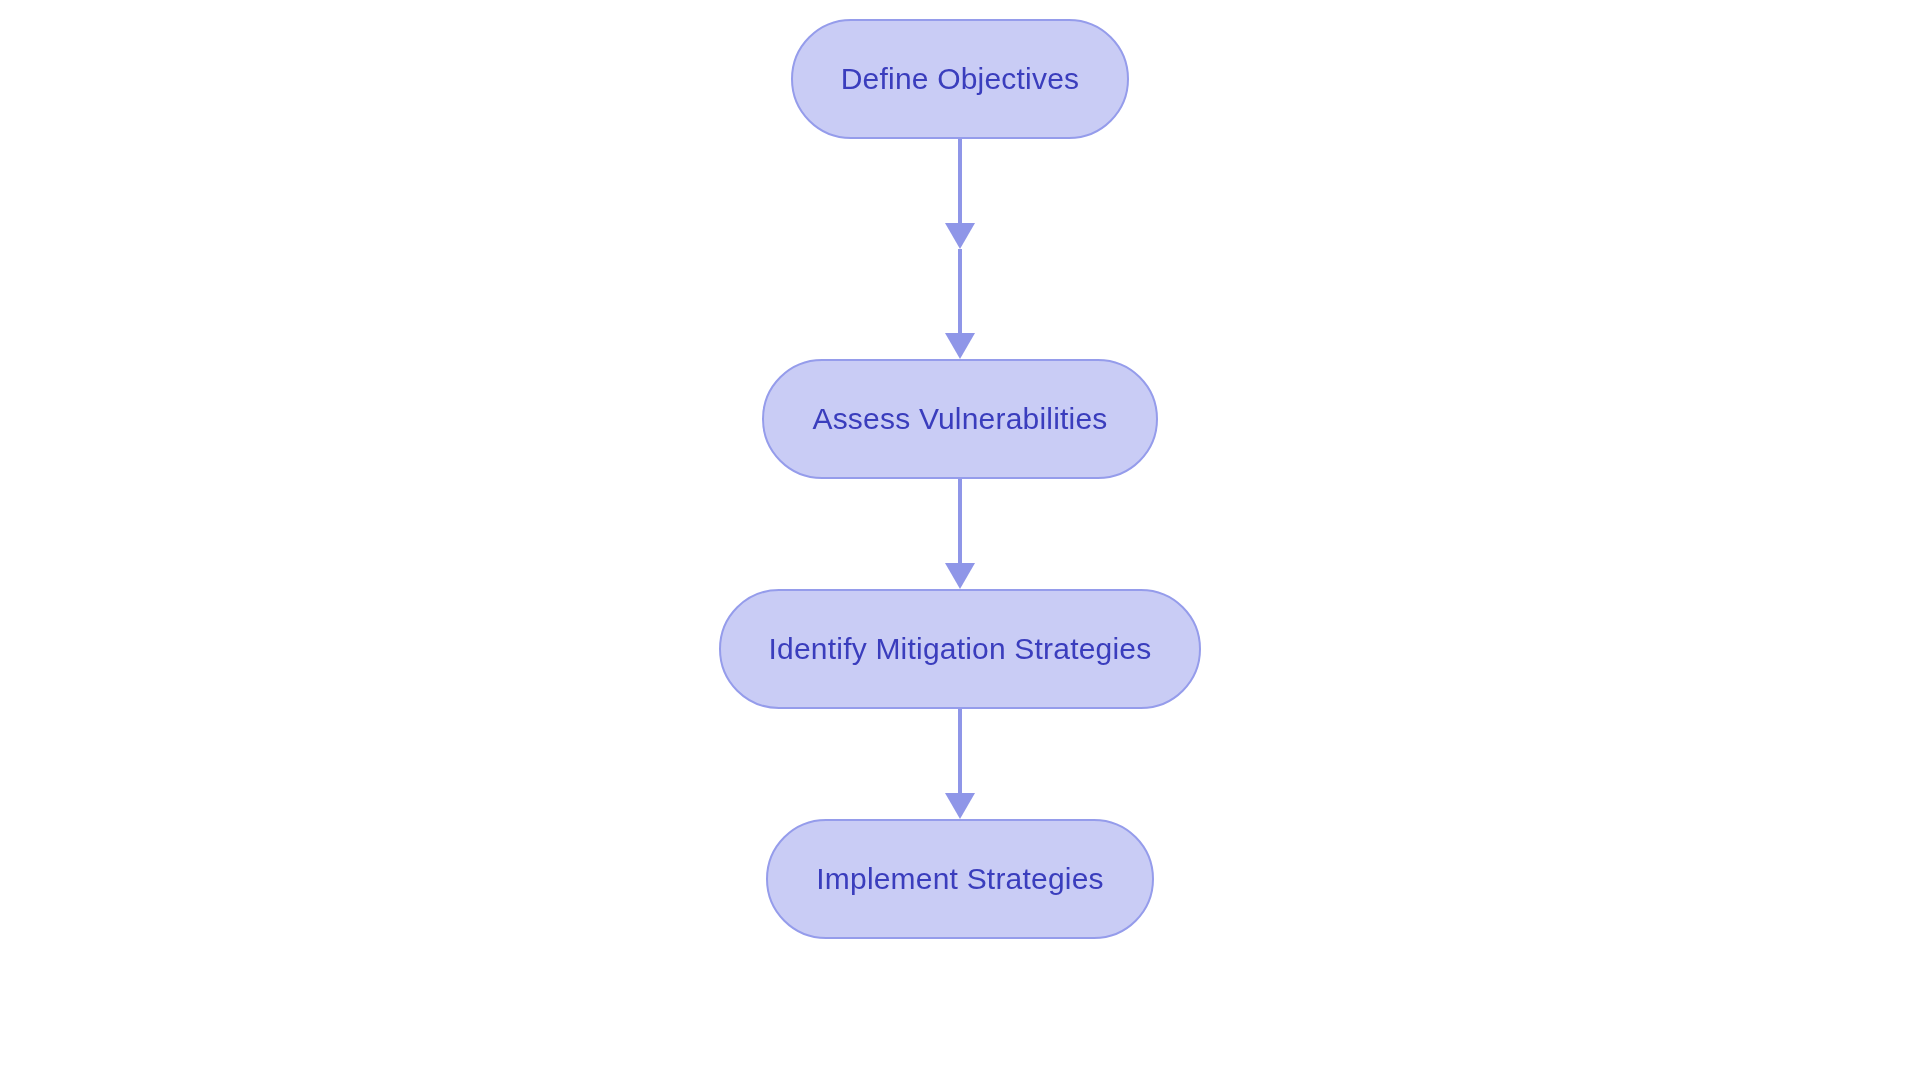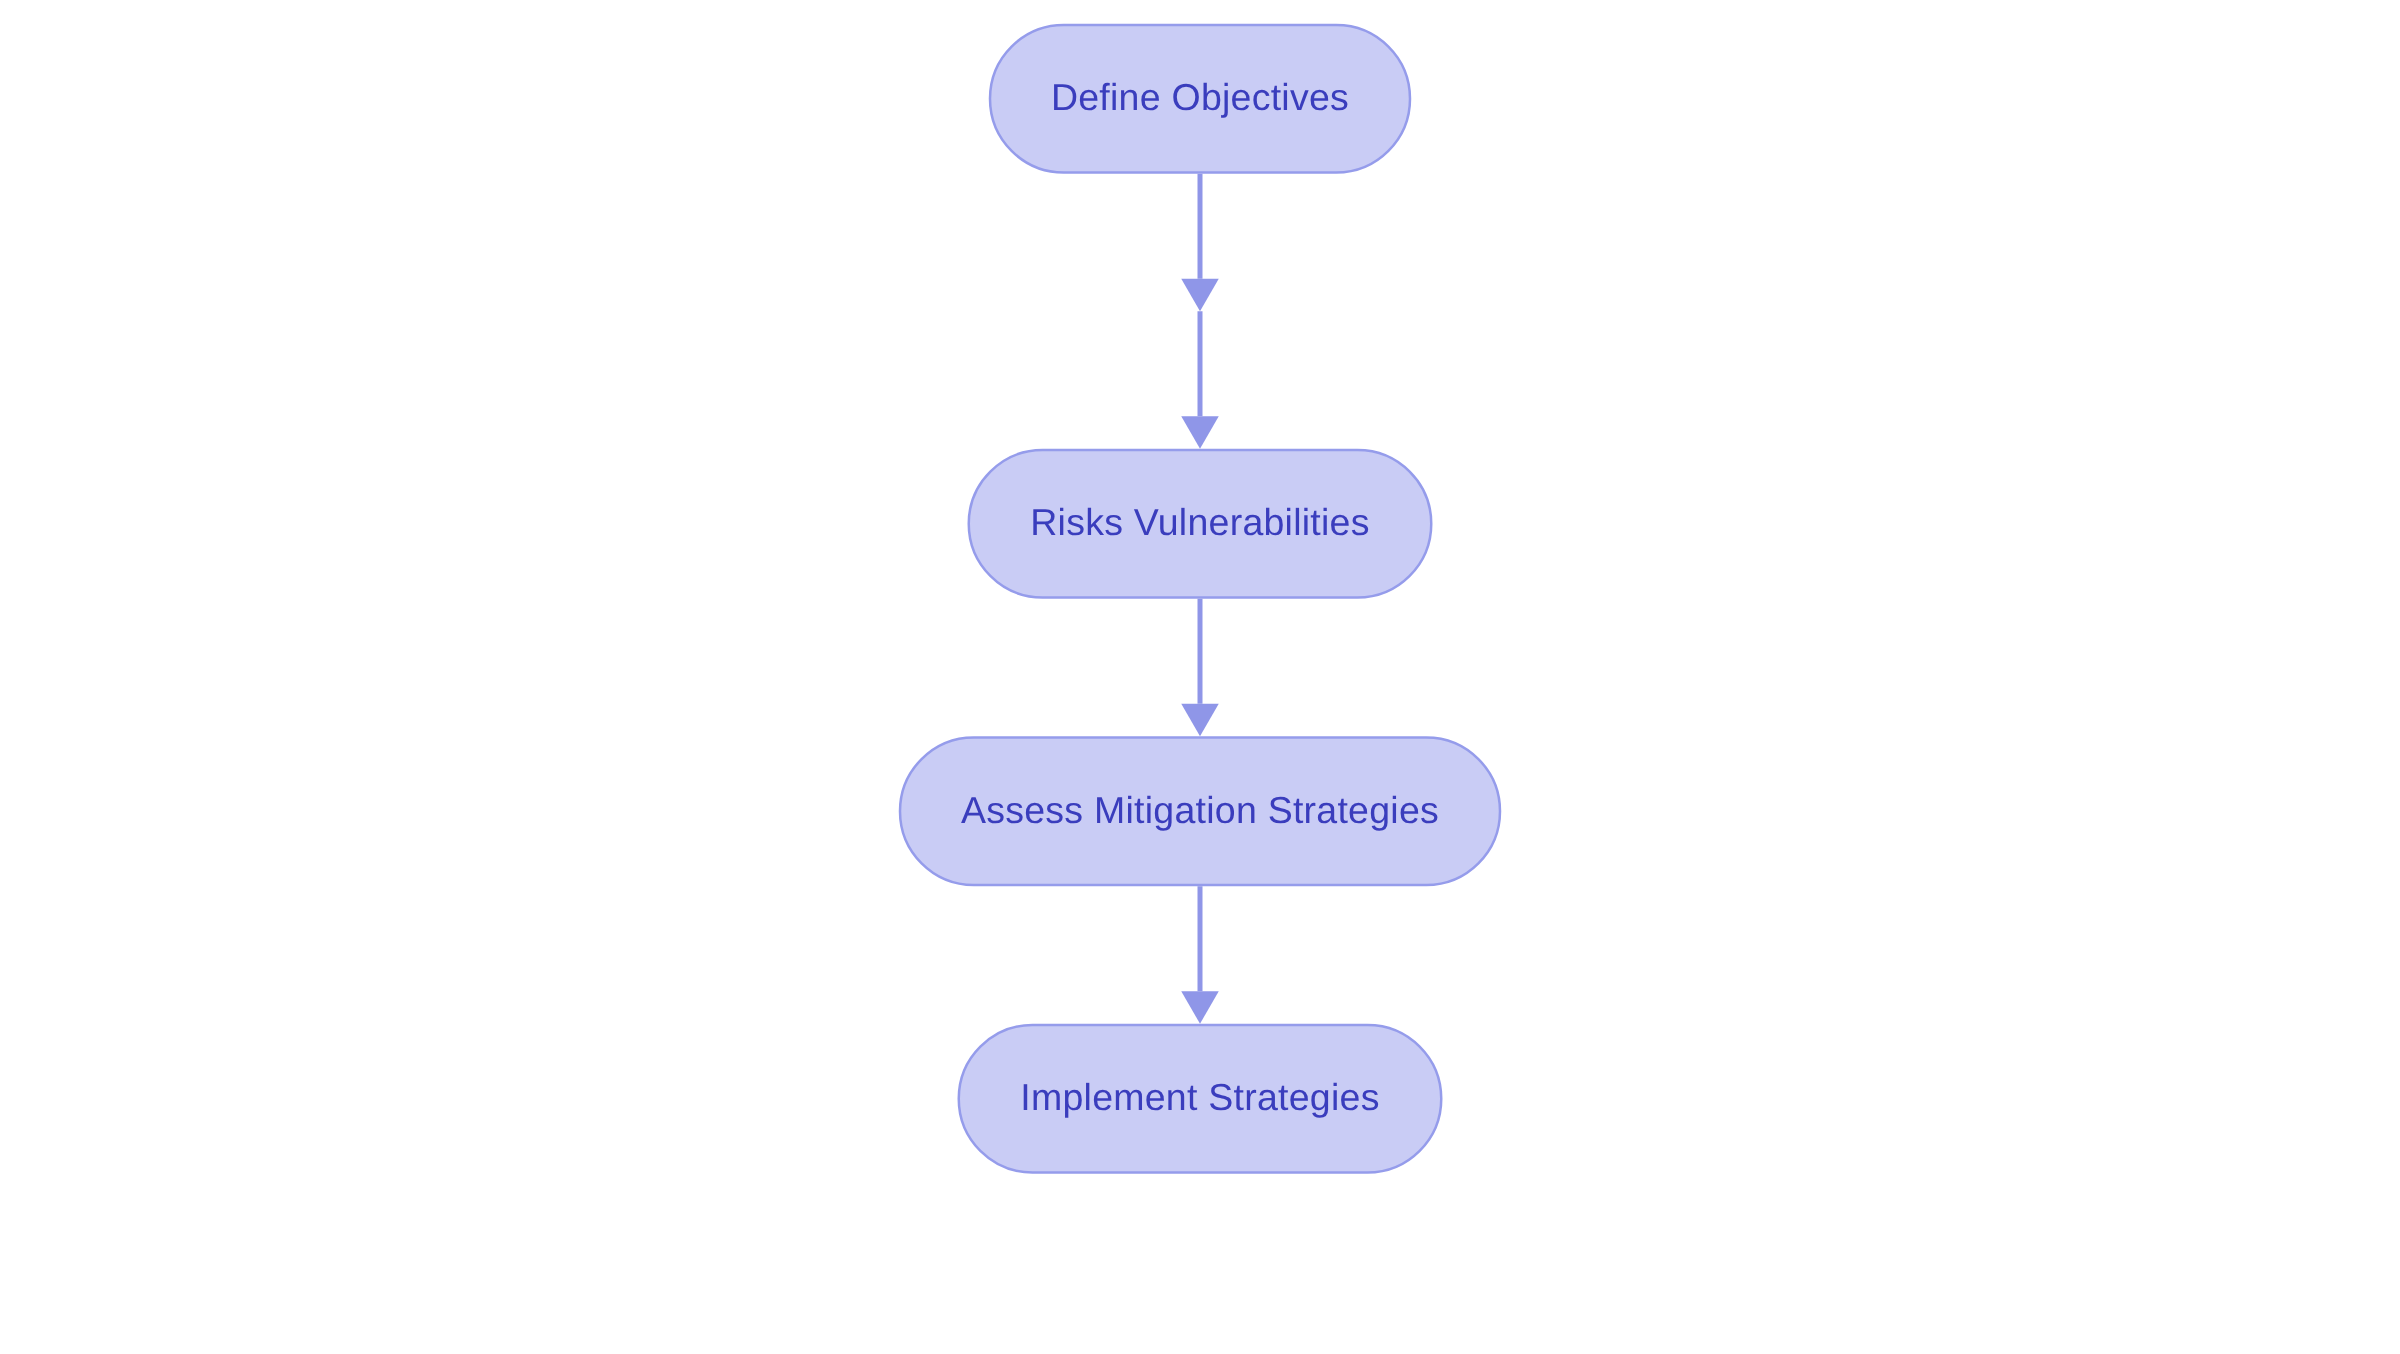--- a/index.html
+++ b/index.html
@@ -79,30 +79,30 @@
     <div class="head"></div>
   </div>
 
 
   <div class="arrow">
     <div class="shaft"></div>
     <div class="head"></div>
   </div>
 
   <div class="flow-node">
-    <span class="node-label">Risks Vulnerabilities</span>
+    <span class="node-label">Assess Vulnerabilities</span>
   </div>
 
   <div class="arrow">
     <div class="shaft"></div>
     <div class="head"></div>
   </div>
 
   <div class="flow-node">
-    <span class="node-label">Assess Mitigation Strategies</span>
+    <span class="node-label">Identify Mitigation Strategies</span>
   </div>
 
   <div class="arrow">
     <div class="shaft"></div>
     <div class="head"></div>
   </div>
 
   <div class="flow-node">
     <span class="node-label">Implement Strategies</span>
   </div>

